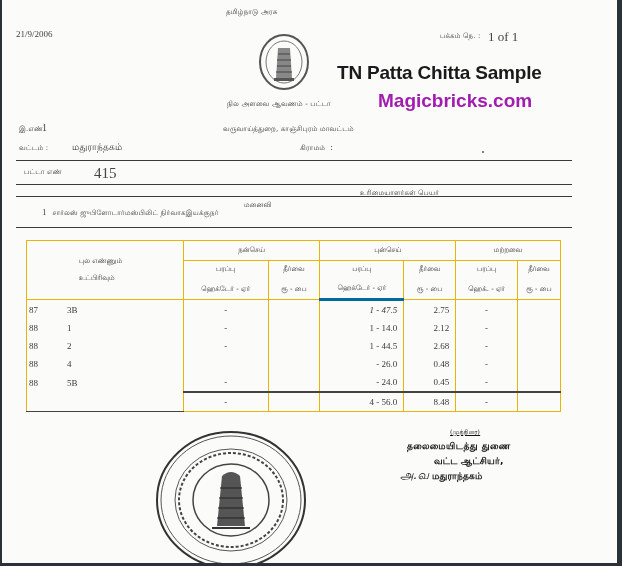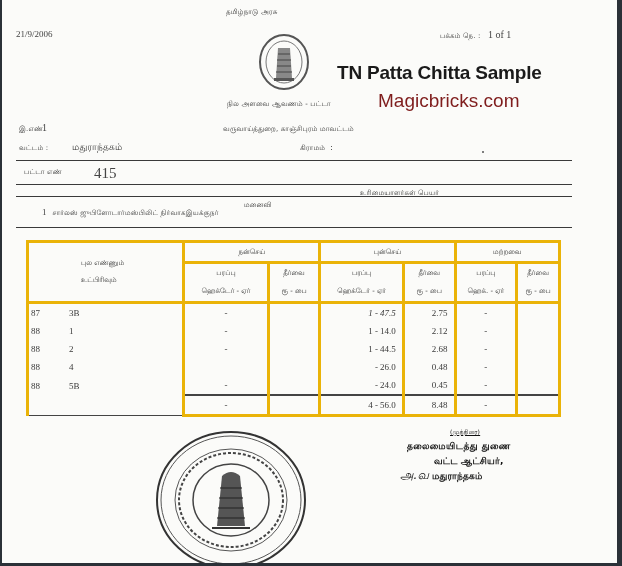--- a/index.html
+++ b/index.html
@@ -14,24 +14,24 @@
       background: #fbfbf9;
       overflow: hidden;
       color: #2a2a2a;
     }
     .abs { position: absolute; white-space: nowrap; }
     .tamil { font-size: 7px; color: #333; letter-spacing: 0.2px; }
     .serif { font-family: "Liberation Serif", serif; color: #444; }
     .date { left: 14px; top: 29px; font-size: 9px; }
     .header-title { left: 224px; top: 8px; }
     .page-label { left: 438px; top: 32px; }
-    .page-value { left: 486px; top: 29px; font-size: 10px; }
+    .page-value { left: 486px; top: 29px; font-size: 13px; }
     .emblem-top { left: 255px; top: 32px; width: 54px; height: 62px; }
     .wm1 { left: 335px; top: 62px; font-family: "Liberation Sans", sans-serif; font-weight: bold; font-size: 19px; color: #1a1a1a; letter-spacing: -0.2px; }
-    .wm2 { left: 376px; top: 90px; font-family: "Liberation Sans", sans-serif; font-weight: normal; font-size: 19px; color: #7f1d1d; }
+    .wm2 { left: 376px; top: 90px; font-family: "Liberation Sans", sans-serif; font-weight: bold; font-size: 19px; color: #a21caf; }
     .form-title { left: 225px; top: 100px; }
     .row1-label { left: 17px; top: 125px; }
     .row1-val { left: 40px; top: 122px; font-size: 10px; }
     .district { left: 221px; top: 125px; }
     .taluk-label { left: 17px; top: 144px; }
     .taluk-val { left: 70px; top: 142px; font-size: 9px; }
     .village-label { left: 298px; top: 144px; font-family: Liberation Mono, monospace; }
     .hr { position: absolute; height: 1px; background: #3a3a3a; }
     .patta-label { left: 22px; top: 168px; text-align: right; }
     .patta-val { left: 92px; top: 165px; font-size: 15px; }
@@ -40,21 +40,21 @@
     .owner-line .num { font-family: "Liberation Serif", serif; font-size: 9px; margin-right: 6px; color:#444; }
     .relation { left: 242px; top: 201px; }
     .dot { position:absolute; width:2px; height:2px; background:#555; border-radius:1px; }
 
     table.grid {
       position: absolute; left: 24px; top: 240px;
       border-collapse: collapse;
       width: 535px;
     }
     table.grid td {
-      border: 3px solid #eab308;
+      border: 1px solid #eab308;
       padding: 0;
       font-size: 7px;
       color: #333;
       text-align: center;
       height: 18px;
     }
     table.grid td.noborder-v { border-top: none; border-bottom: none; }
     table.grid .num {
       font-family: "Liberation Serif", serif; font-size: 9px; color: #3a3a3a;
     }

